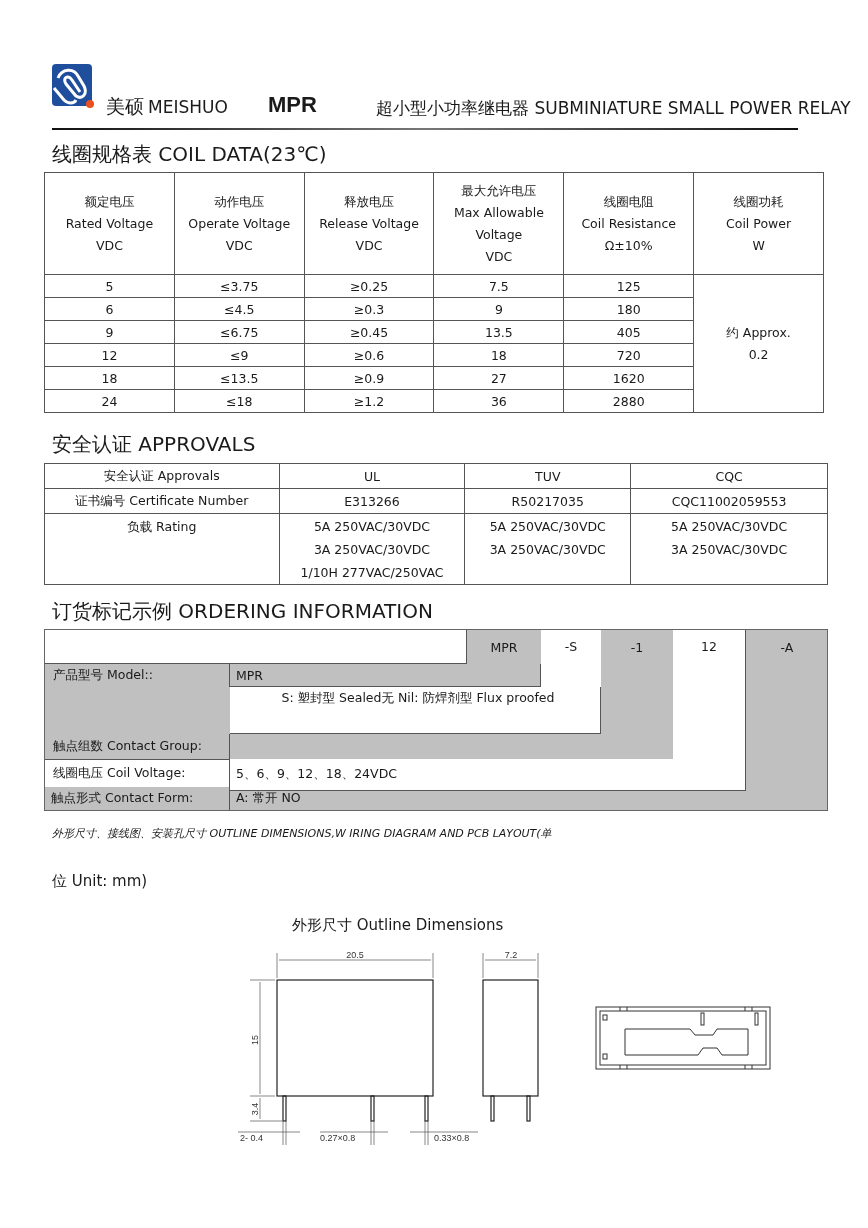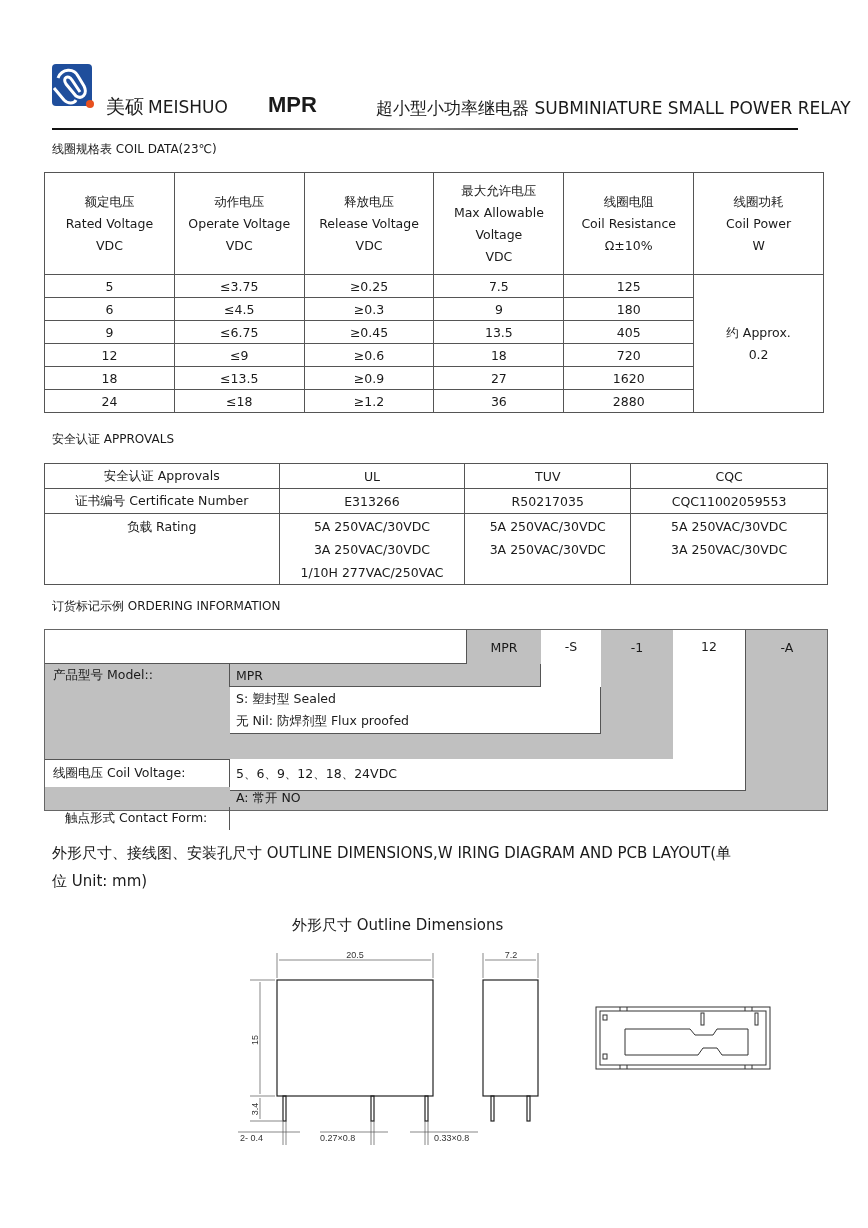--- a/index.html
+++ b/index.html
@@ -7,21 +7,21 @@
          font-family:"DejaVu Sans","Liberation Sans",sans-serif; color:#1a1a1a; }
   .abs { position:absolute; }
   
   .logo { left:52px; top:64px; width:42px; height:44px; }
   .brand { left:106px; top:94px; font-size:19px; white-space:nowrap; }
   .brand .en { font-size:17px; margin-left:4px; }
   .model { left:268px; top:92px; font-size:22px; font-weight:bold; font-family:"Liberation Sans",sans-serif; }
   .subtitle { left:328px; top:97px; font-size:17px; white-space:nowrap;margin-left:48px; }
   .hrule { left:52px; top:128px; width:746px; height:2px;
            background:linear-gradient(to right,#111 0%,#777 50%,#111 100%); }
-  .sec-title { font-size:12px; white-space:nowrap; }
+  .sec-title { font-size:20px; white-space:nowrap; }
   table { border-collapse:collapse; position:absolute; font-size:12.5px; }
   td { border:1px solid #555; text-align:center; vertical-align:middle; padding:0; }
   
   .coil td.head { height:101px; line-height:22px; }
   .coil td.row { height:22px; }
   
   .appr td { height:24px; }
   .appr td.rating { vertical-align:top; line-height:23px; padding-top:1px; }
   
   .ord { position:absolute; left:44px; top:629px; width:784px; height:182px; }
@@ -186,34 +186,35 @@
 
   <div class="cell" style="left:422px;top:0;width:74px;height:34px;justify-content:center;">MPR</div>
   <div class="cell white" style="left:496px;top:0;width:60px;height:90px;justify-content:center;align-items:flex-start;padding-top:9px;">-S</div>
   <div class="cell" style="left:556px;top:0;width:72px;height:34px;justify-content:center;">-1</div>
   <div class="cell white" style="left:628px;top:0;width:73px;height:157px;justify-content:center;align-items:flex-start;padding-top:9px;border-right:1px solid #555;">12</div>
   <div class="cell" style="left:701px;top:0;width:82px;height:34px;justify-content:center;">-A</div>
 
   <div class="cell" style="left:0;top:34px;width:185px;height:23px;padding-left:8px;border-right:1px solid #555;">产品型号  Model::</div>
   <div class="cell" style="left:185px;top:34px;width:311px;height:23px;padding-left:6px;border-bottom:1px solid #555;border-right:1px solid #555;">MPR</div>
 
-  <div class="cell white" style="left:185px;top:57px;width:371px;height:47px;padding-left:6px;flex-direction:column;align-items:flex-start;justify-content:center;line-height:22px;border-bottom:1px solid #555;border-right:1px solid #555;">
+  <div class="cell white" style="left:185px;top:57px;width:371px;height:47px;padding-left:6px;flex-direction:row;align-items:flex-start;justify-content:center;line-height:22px;border-bottom:1px solid #555;border-right:1px solid #555;">
     <div>S:  塑封型  Sealed</div>
       <div>无 Nil:  防焊剂型  Flux proofed</div>
   </div>
 
+  <div class="cell" style="left:0;top:104px;width:185px;height:25px;padding-left:8px;border-right:1px solid #555;">触点组数 Contact Group:</div>
 
   <div class="cell white" style="left:0;top:129px;width:185px;height:28px;padding-left:8px;border-right:1px solid #555;border-top:1px solid #555;">线圈电压 Coil Voltage:</div>
   <div class="cell white" style="left:185px;top:129px;width:516px;height:32px;padding-left:6px;border-bottom:1px solid #555;border-right:1px solid #555;">5、6、9、12、18、24VDC</div>
 
-  <div class="cell" style="left:0;top:157px;width:185px;height:23px;padding-left:20px;border-right:1px solid #555;margin-top:20px;">触点形式 Contact Form:</div>
+  <div class="cell" style="left:0;top:157px;width:185px;height:23px;padding-left:6px;border-right:1px solid #555;">触点形式 Contact Form:</div>
   <div class="cell" style="left:185px;top:157px;width:597px;height:23px;padding-left:6px;">A:  常开 NO</div>
 </div>
 
-<div class="abs sec-title" style="left:52px;top:844px;font-size:15px;">外形尺寸、接线图、安装孔尺寸  OUTLINE DIMENSIONS,W      IRING  DIAGRAM  AND  PCB  LAYOUT(单</div>
+<div class="abs sec-title" style="left:52px;top:826px;font-size:11px;font-style:italic;">外形尺寸、接线图、安装孔尺寸  OUTLINE DIMENSIONS,W      IRING  DIAGRAM  AND  PCB  LAYOUT(单</div>
 <div class="abs sec-title" style="left:52px;top:872px;font-size:15px;">位 Unit: mm)</div>
 <div class="abs drawing-title">外形尺寸 Outline Dimensions</div>
 
 <svg class="abs" style="left:230px;top:945px;" width="330" height="210" viewBox="0 0 330 210">
   <g stroke="#222" fill="none" stroke-width="1.2">
 
     <rect x="47" y="35" width="156" height="116"></rect>
 
     <rect x="53" y="151" width="3" height="25"></rect>
     <rect x="141" y="151" width="3" height="25"></rect>

